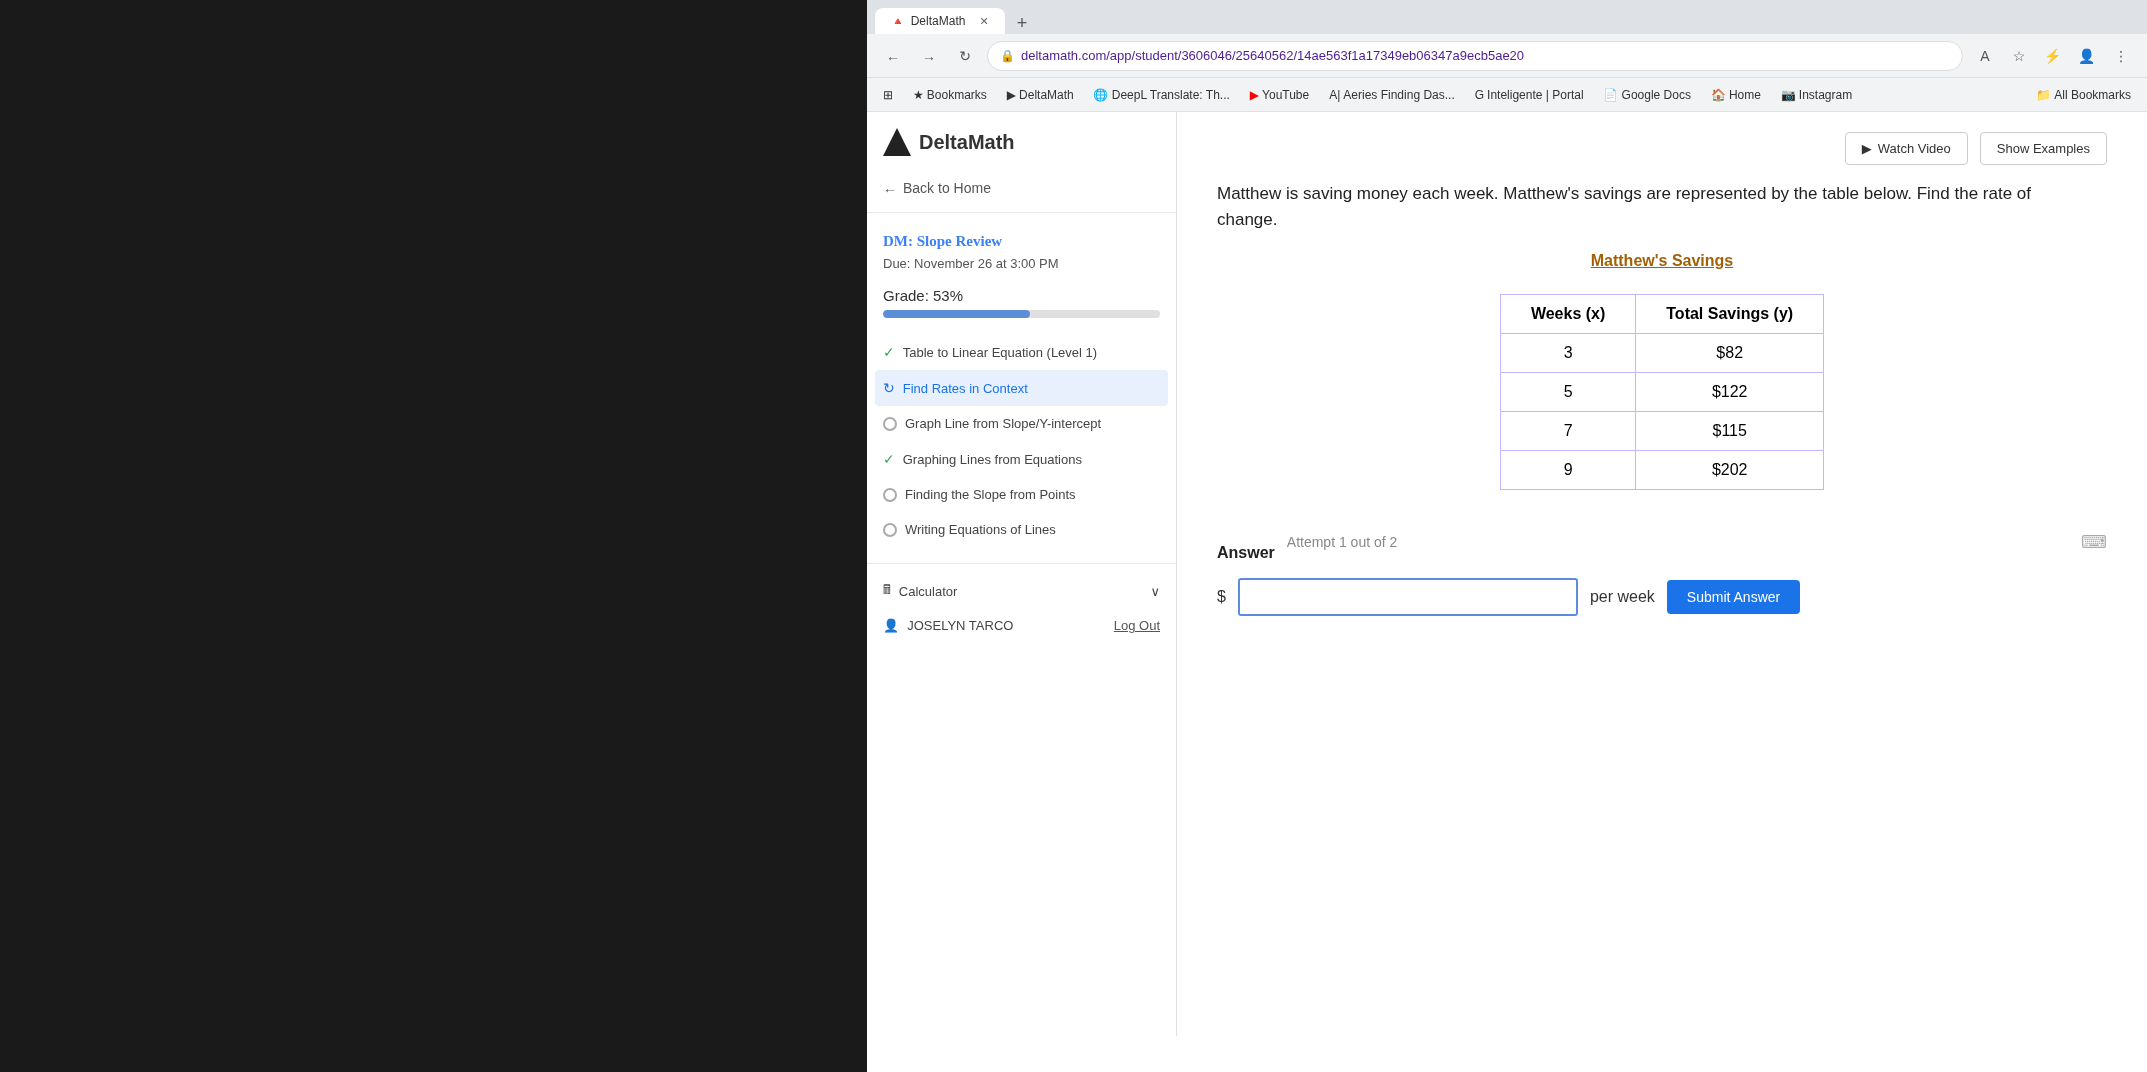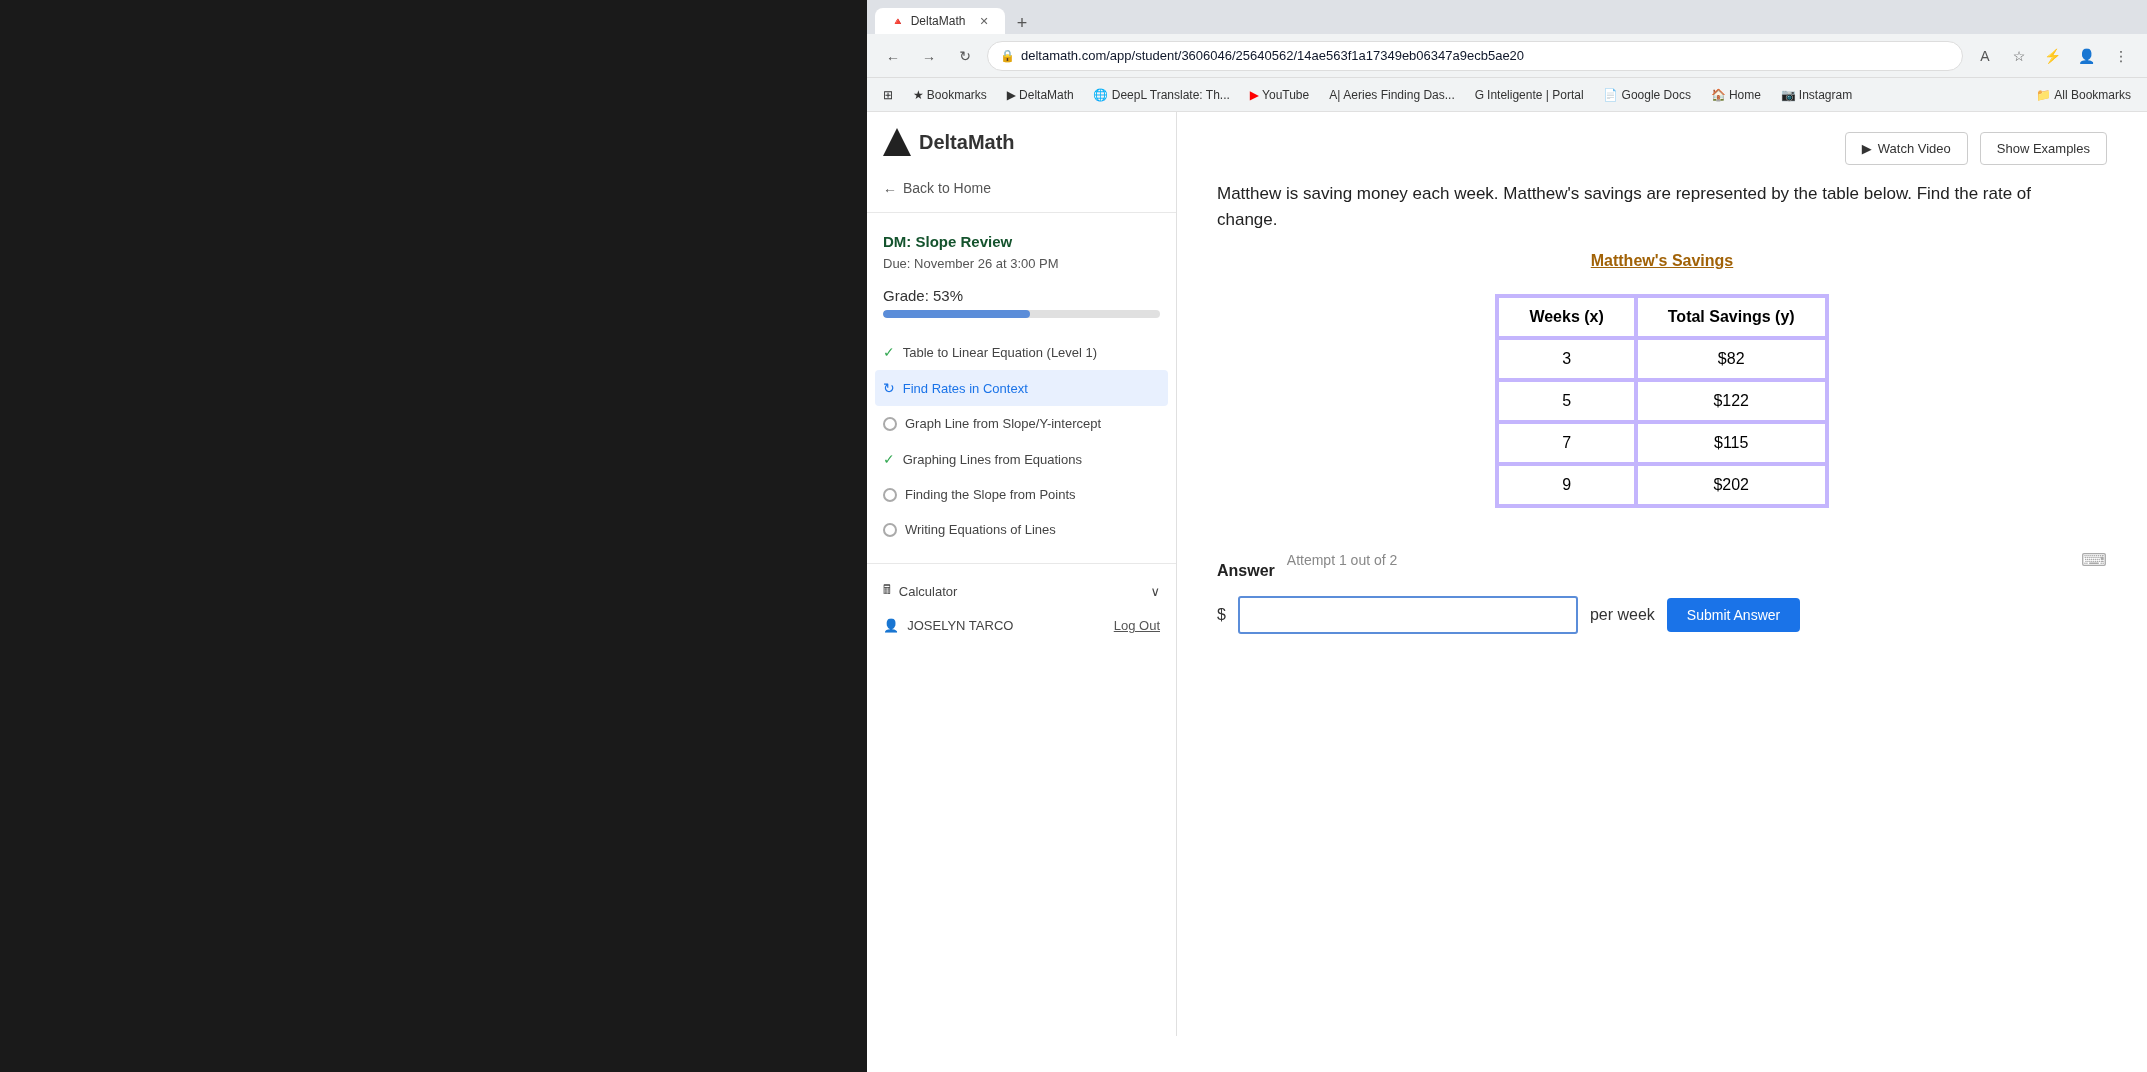--- a/index.html
+++ b/index.html
@@ -131,21 +131,22 @@
     .sidebar-divider {
       height: 1px;
       background: #e8e8e8;
       margin: 8px 0;
     }
 
     .assignment-title {
       padding: 12px 16px 4px;
       font-size: 15px;
       font-weight: bold;
-      color: #14532d;
+      color: #3b82f6;
+      font-family: Liberation Serif, serif;
     }
 
     .due-date {
       padding: 2px 16px 8px;
       font-size: 13px;
       color: #555;
     }
 
     .grade-section {
       padding: 8px 16px;
@@ -273,21 +274,21 @@
       margin-bottom: 24px;
       color: #a16207;
     }
 
     .savings-table {
       border-collapse: collapse;
       min-width: 320px;
     }
 
     .savings-table th, .savings-table td {
-      border: 4px solid #c4b5fd;
+      border: 1px solid #c4b5fd;
       padding: 10px 30px;
       text-align: center;
       font-size: 16px;
     }
 
     .savings-table th {
       font-weight: bold;
       background: #fff;
     }
 
@@ -379,21 +380,21 @@
     </div>
     <span style="margin-left:4px;font-size:18px;color:#555;cursor:pointer;padding:0 8px;">+</span>
   </div>
 
   <div class="nav-bar">
     <button class="nav-btn">←</button>
     <button class="nav-btn">→</button>
     <button class="nav-btn">↻</button>
     <div class="url-bar">
       <span class="url-lock-icon">🔒</span>
-      <span style="font-size:13px;color:#0f172a;">deltamath.com/app/student/3606046/25640562/14ae563f1a17349eb06347a9ecb5ae20</span>
+      <span style="font-size:13px;color:#4c1d95;">deltamath.com/app/student/3606046/25640562/14ae563f1a17349eb06347a9ecb5ae20</span>
     </div>
     <div class="nav-right-icons">
       <button class="icon-btn">A</button>
       <button class="icon-btn">☆</button>
       <button class="icon-btn">⚡</button>
       <button class="icon-btn">👤</button>
       <button class="icon-btn">⋮</button>
     </div>
   </div>
 

